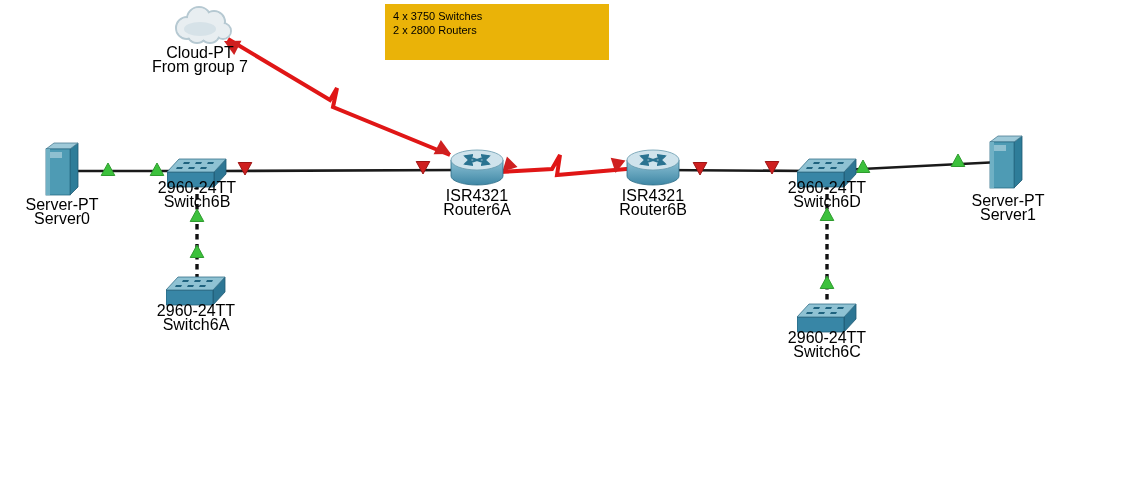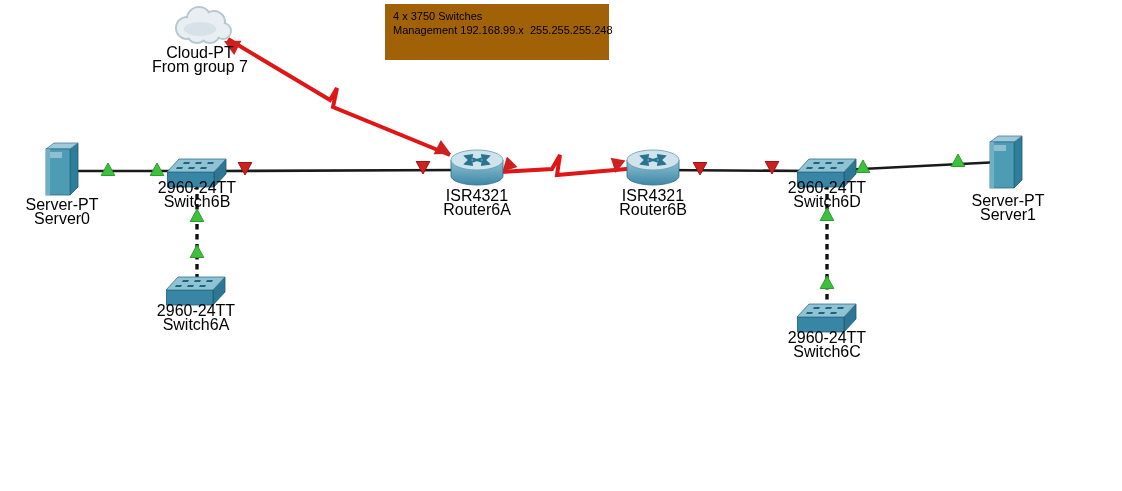--- a/index.html
+++ b/index.html
@@ -9,21 +9,21 @@
     font-family:"Liberation Sans","DejaVu Sans",sans-serif;
     color:#000;
   }
   svg { display:block; }
   #links-layer { position:absolute; left:0; top:0; z-index:1; }
   .dev { position:absolute; z-index:2; }
   .lbl { position:absolute; z-index:3; width:120px; text-align:center;
          font-size:16px; line-height:14px; color:#000; }
   .note {
     position:absolute; left:385px; top:4px; width:224px; height:56px;
-    background:#a16207; z-index:2; padding:5px 0 0 8px; box-sizing:border-box;
+    background:#eab308; z-index:2; padding:5px 0 0 8px; box-sizing:border-box;
     font-size:11px; line-height:14px;
   }
   .note div { white-space:pre; }
 </style>
 </head>
 <body>
 
 <div id="canvas">
 
   <svg id="links-layer" width="1122" height="491">
@@ -59,21 +59,21 @@
     <polygon points="0,7 6.8,-5.5 -6.8,-5.5" transform="translate(772,167)" fill="#cf2020" stroke="#9e1414"></polygon>
 
     <polygon points="0,8 7.5,-6 -7.5,-6" transform="translate(508,166) rotate(45)" fill="#cf2020"></polygon>
     <polygon points="0,8 7.5,-6 -7.5,-6" transform="translate(617,165) rotate(10)" fill="#cf2020"></polygon>
     <polygon points="0,9 8,-6.5 -8,-6.5" transform="translate(232,45) rotate(117)" fill="#cf2020"></polygon>
     <polygon points="0,9 8,-6.5 -8,-6.5" transform="translate(443,150) rotate(-63)" fill="#cf2020"></polygon>
   </svg>
 
   <div class="note">
     <div>4 x 3750 Switches</div>
-    <div>Management 192.168.99.x  255.255.255.248</div>
+    <div>2 x 2800 Routers</div>
   </div>
 
   <div class="dev" style="left:170px;top:5px;">
     <svg width="64" height="42">
       <g stroke="#b6c9d2" stroke-width="2" fill="#e8eef1">
         <circle cx="17" cy="23" r="11"></circle>
           <circle cx="29" cy="14" r="12"></circle>
         <circle cx="44" cy="17" r="11"></circle>
           <circle cx="53" cy="26" r="8"></circle>
         <circle cx="40" cy="28" r="10"></circle>

